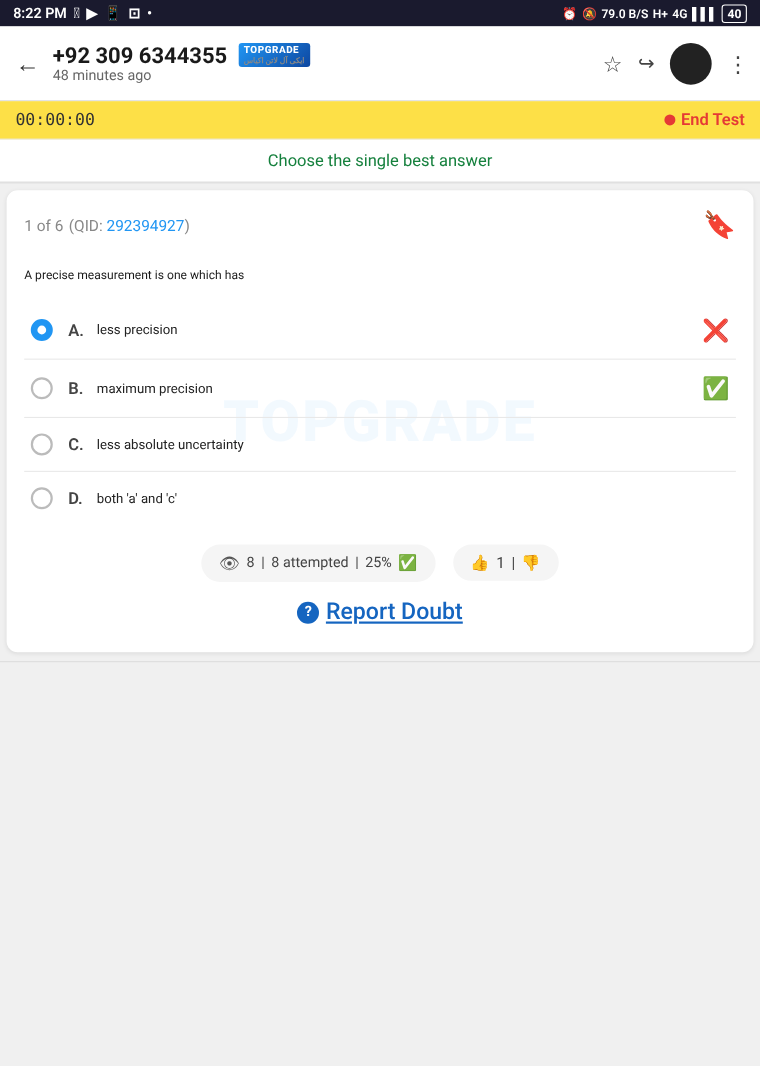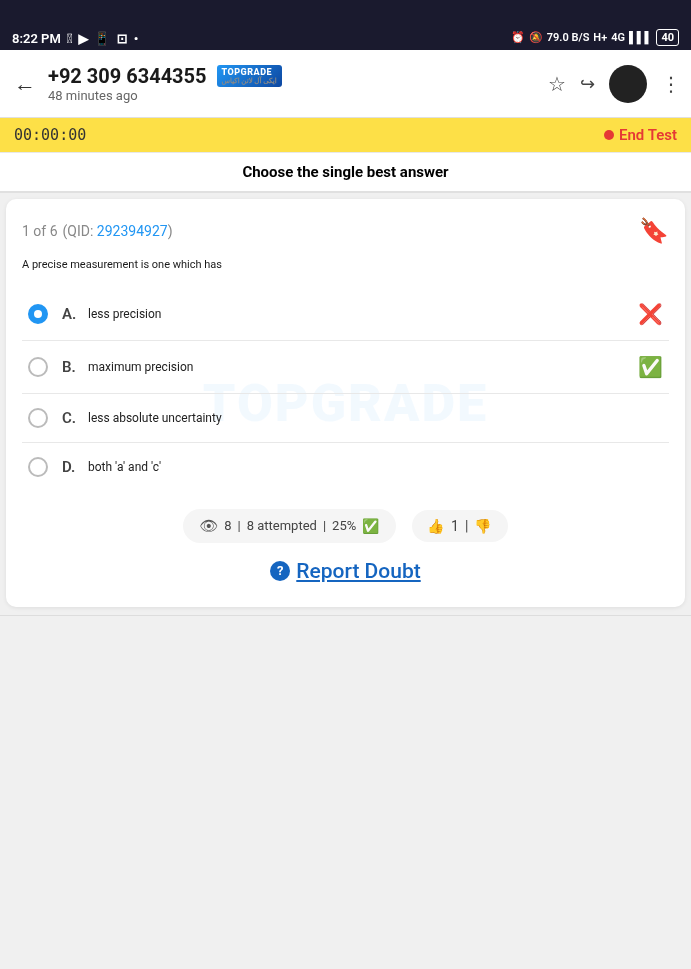--- a/index.html
+++ b/index.html
@@ -10,24 +10,24 @@
       font-family: -apple-system, BlinkMacSystemFont, 'Segoe UI', Roboto, sans-serif;
       background: #f0f0f0;
       overflow-x: hidden;
     }
 
     
     .status-bar {
       background: #1a1a2e;
       color: white;
       display: flex;
-      align-items: flex-end;
+      align-items: flex-start;
       justify-content: space-between;
       padding: 4px 12px;
-      height: 50px;
+      height: 24px;
       font-size: 13px;
       font-weight: 600;
     }
     .status-left { display: flex; align-items: center; gap: 6px; }
     .status-right { display: flex; align-items: center; gap: 4px; font-size: 11px; }
     .battery-box {
       border: 1.5px solid white;
       border-radius: 3px;
       padding: 1px 4px;
       font-size: 11px;
@@ -133,22 +133,22 @@
       background: #e53935;
       flex-shrink: 0;
     }
 
     
     .instruction {
       background: white;
       text-align: center;
       padding: 10px;
       font-size: 15px;
-      font-weight: 700;
-      color: #000000;
+      font-weight: 400;
+      color: #15803d;
       border-bottom: 2px solid #e0e0e0;
     }
 
     
     .question-card {
       background: white;
       margin: 6px 6px 0 6px;
       border-radius: 10px;
       padding: 18px 16px 14px 16px;
       box-shadow: 0 1px 4px rgba(0,0,0,0.08);
@@ -167,21 +167,21 @@
       color: #2196F3;
       pointer-events: none;
       white-space: nowrap;
       letter-spacing: 2px;
     }
 
     .question-header {
       display: flex;
       align-items: flex-start;
       justify-content: space-between;
-      margin-bottom: 12px;
+      margin-bottom: 24px;
     }
     .question-num {
       font-size: 20px;
       font-weight: 700;
       color: #1a1a1a;
     }
     .question-num span {
       font-size: 14px;
       font-weight: 400;
       color: #888;

